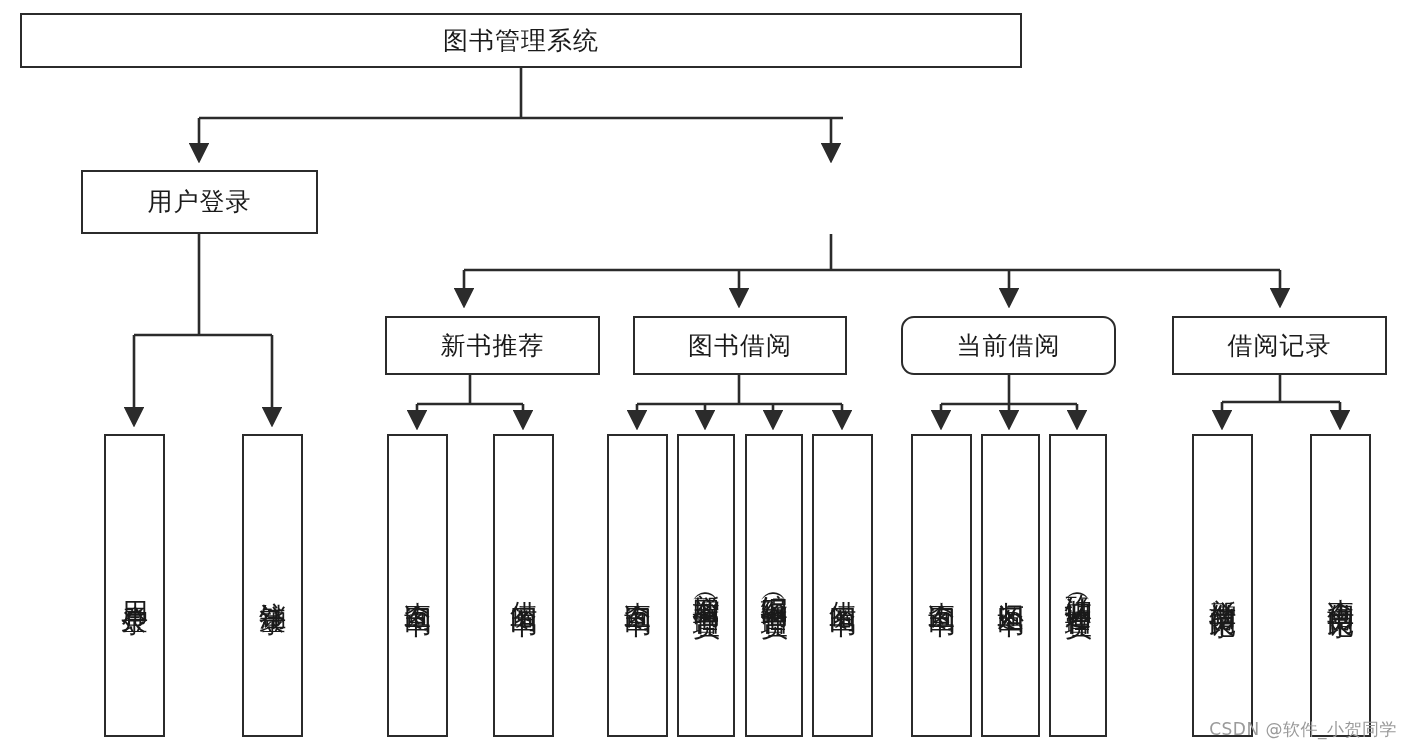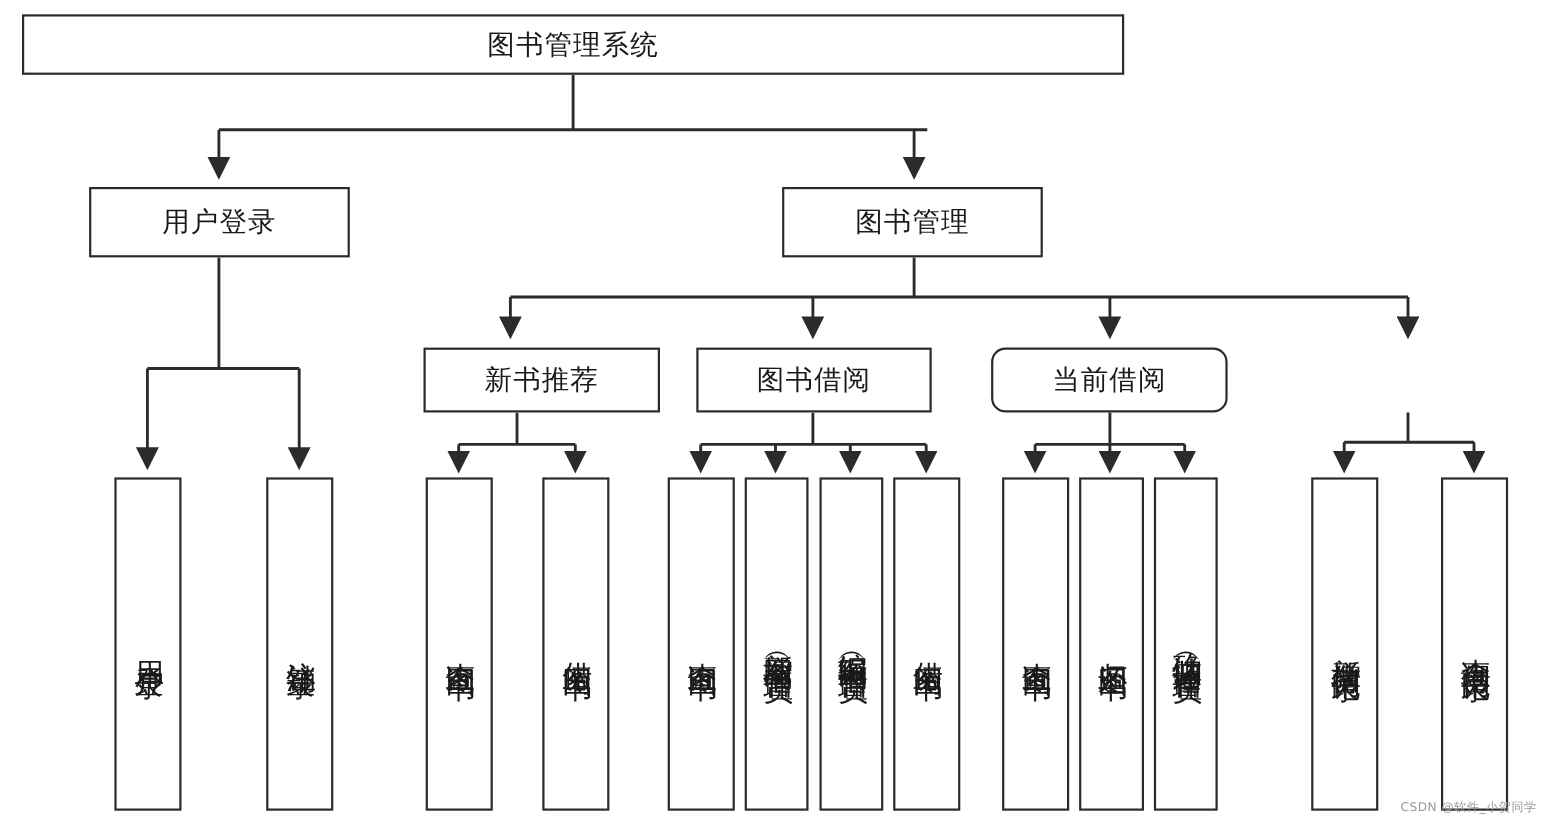--- a/index.html
+++ b/index.html
@@ -53,21 +53,21 @@
     font-size: 27px;
     line-height: 1.28;
     letter-spacing: 3px;
     white-space: nowrap;
     text-align: center;
   }
   .watermark {
     position: absolute;
     right: 8px;
     bottom: 6px;
-    font-size: 11px;
+    font-size: 17px;
     color: #9a9a9a;
     letter-spacing: 0.5px;
     white-space: nowrap;
   }
 </style>
 </head>
 <body>
 
 <div id="canvas">
 
@@ -121,32 +121,32 @@
     </g>
   </svg>
 
   <div class="node h root" style="left:20px; top:13px; width:1002px; height:55px;">
     <span>图书管理系统</span>
   </div>
 
   <div class="node h" style="left:81px; top:170px; width:237px; height:64px;">
     <span>用户登录</span>
   </div>
-  <div class="node h" style="left:711px; top:170px; width:237px; height:64px;">
-    <span>图书管理</span>
-  </div>
 
   <div class="node h" style="left:363px; top:316px; width:215px; height:59px;margin-left:22px;">
     <span>新书推荐</span>
   </div>
   <div class="node h" style="left:633px; top:316px; width:214px; height:59px;text-align:right;">
     <span>图书借阅</span>
   </div>
   <div class="node h" style="left:901px; top:316px; width:215px; height:59px;border-radius:13px;">
     <span>当前借阅</span>
+  </div>
+  <div class="node h" style="left:1172px; top:316px; width:215px; height:59px;">
+    <span>借阅记录</span>
   </div>
 
   <div class="node v" style="left:104px; top:434px; width:61px; height:303px;">
     <span class="vtext">用户登录</span>
   </div>
   <div class="node v" style="left:242px; top:434px; width:61px; height:303px;">
     <span class="vtext">注销登录</span>
   </div>
 
   <div class="node v" style="left:387px; top:434px; width:61px; height:303px;">

